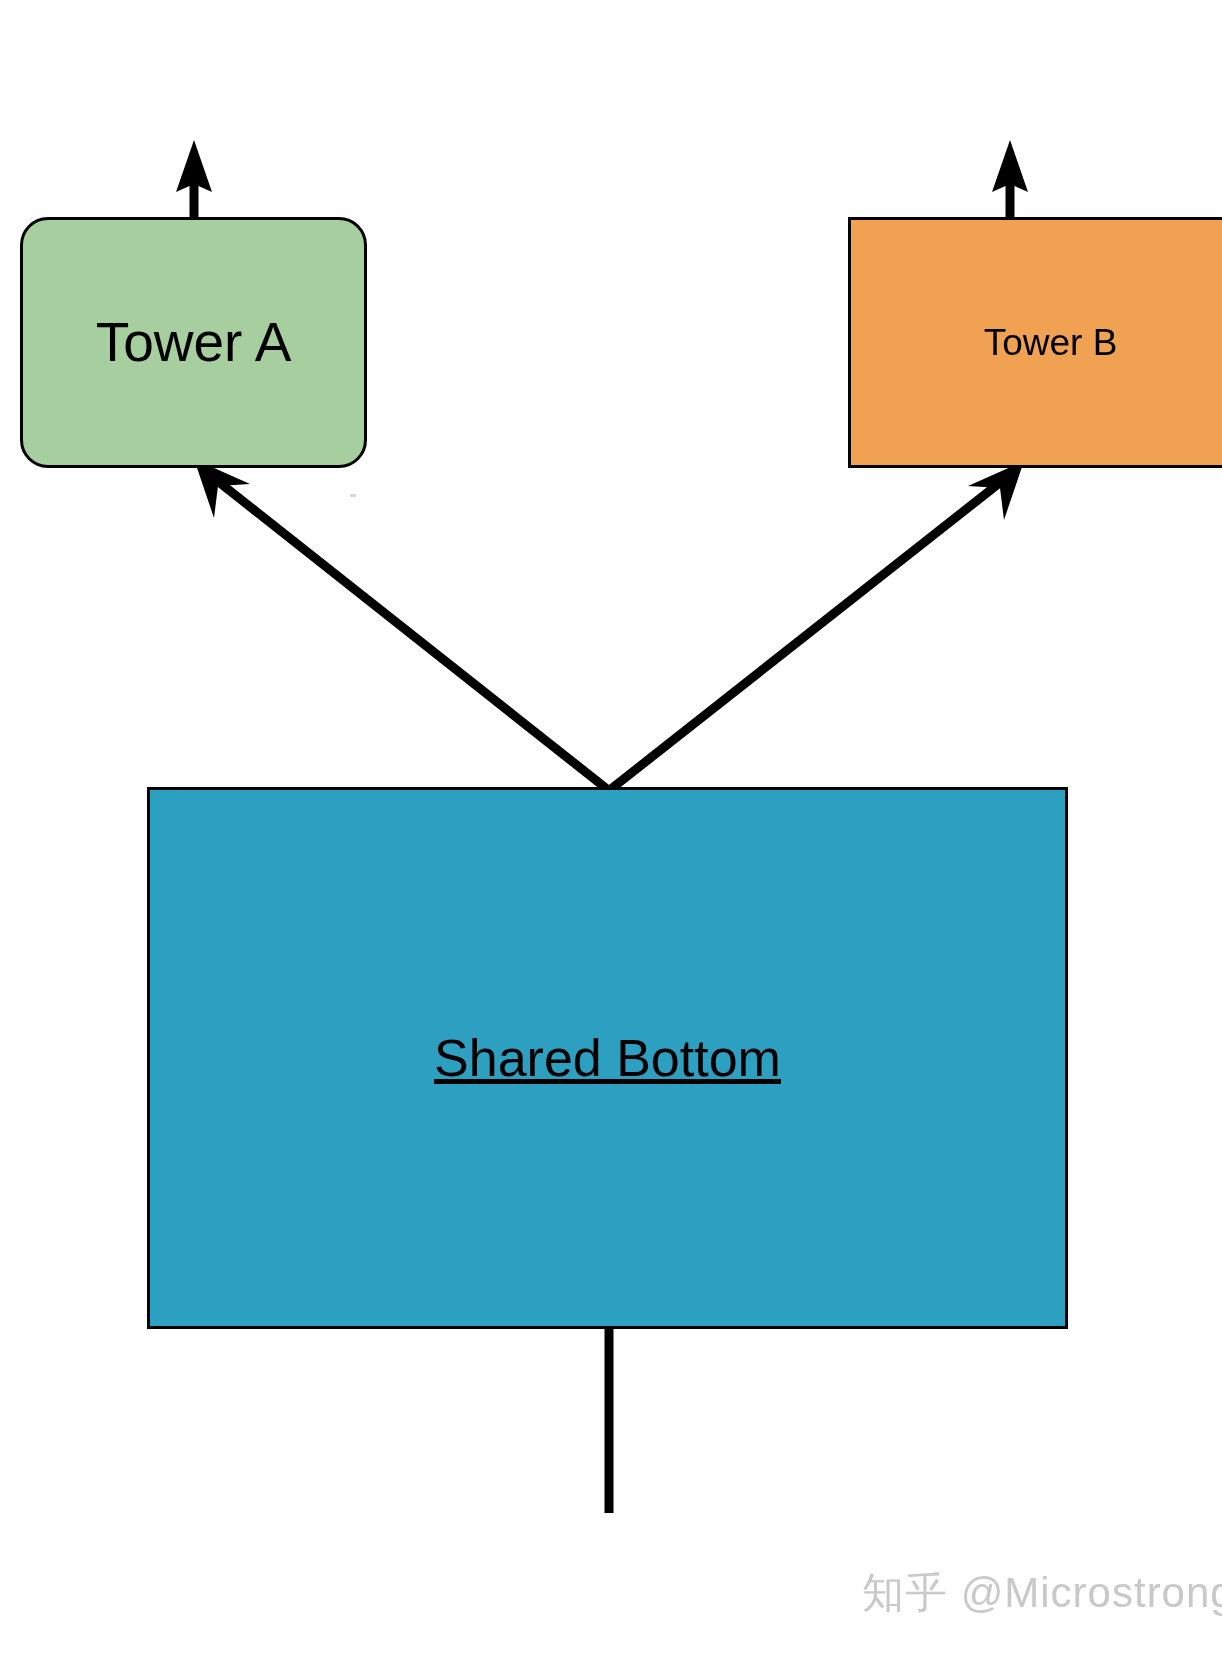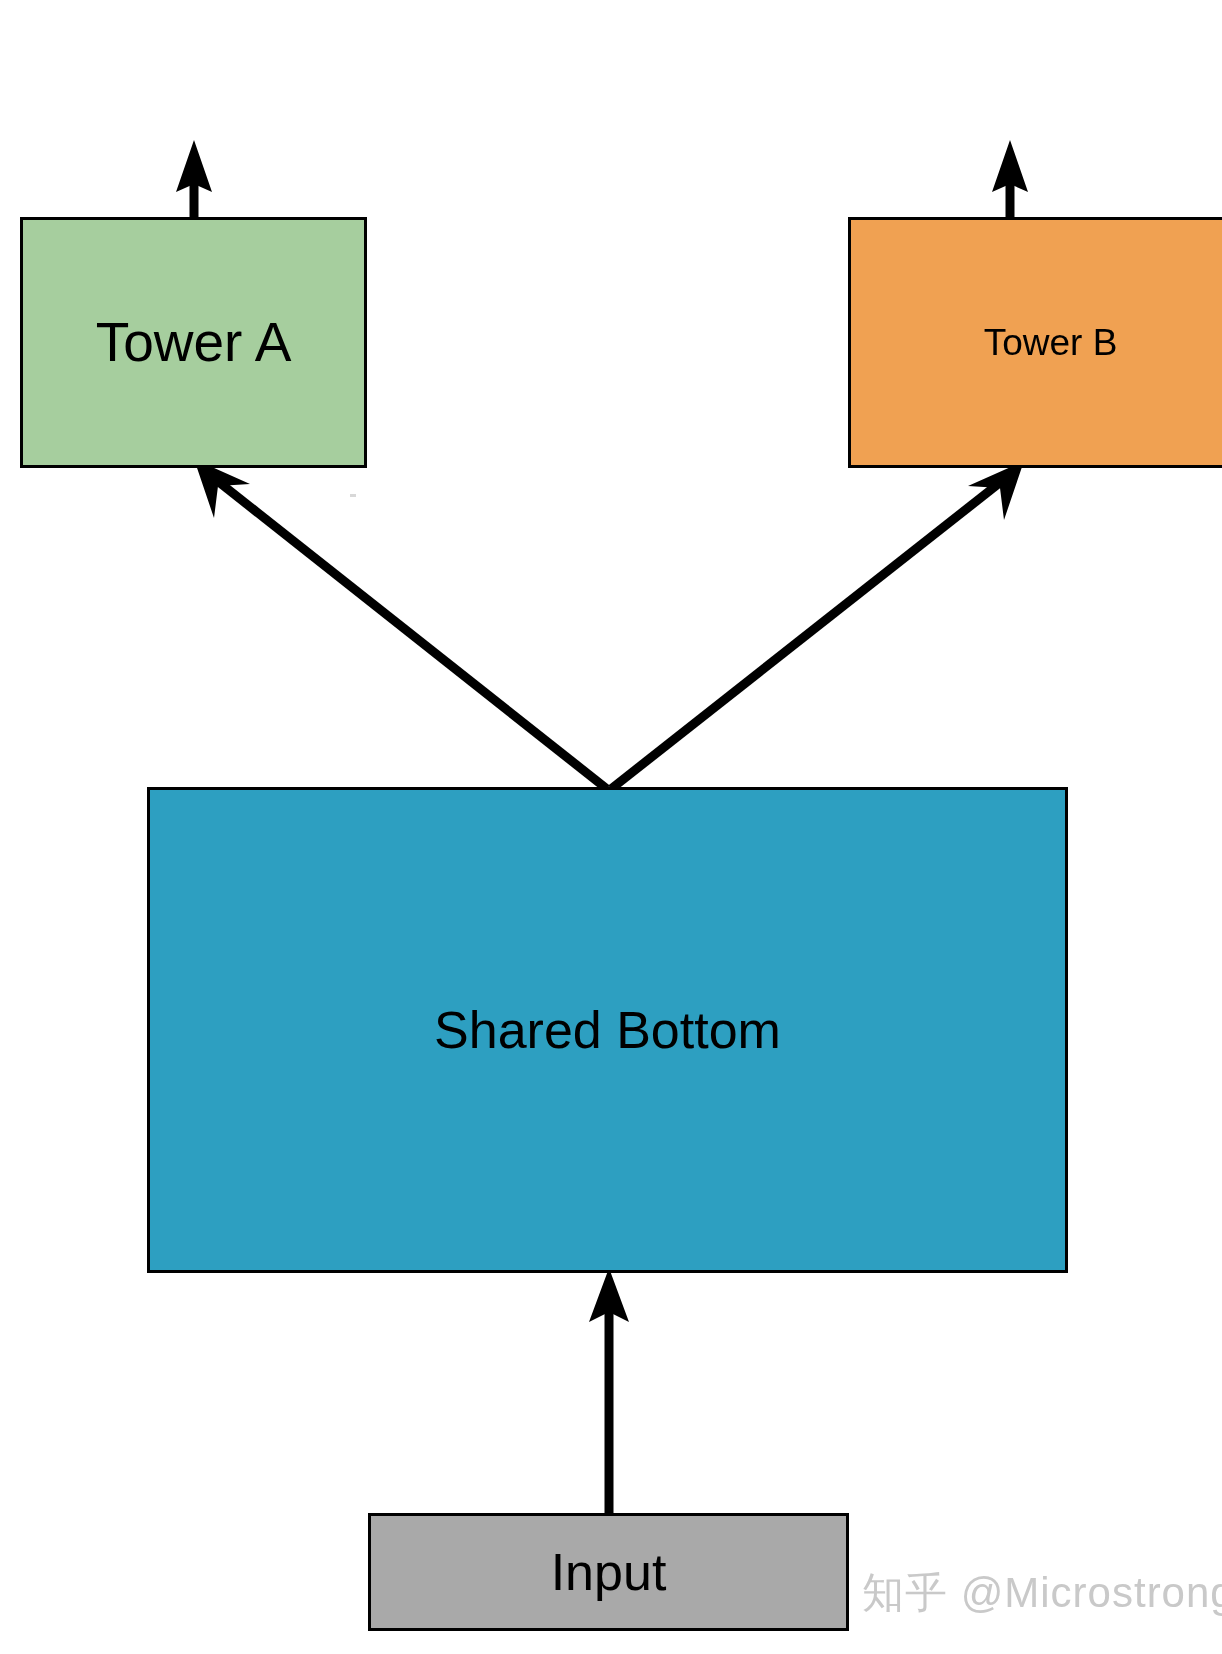--- a/index.html
+++ b/index.html
@@ -49,39 +49,41 @@
     font-size: 58px;
   }
   
   #node-tower-a {
     left: 20px;
     top: 217px;
     width: 347px;
     height: 251px;
     background: #a6ce9e;
     font-size: 55px;
+    border-radius: 28px;
   }
   
   #node-tower-b {
     left: 848px;
     top: 217px;
     width: 405px;
     height: 251px;
     background: #f0a152;
     font-size: 37px;
     text-align: right;
   }
   
   #node-shared-bottom {
     left: 147px;
     top: 787px;
     width: 921px;
-    height: 486px;
+    height: 542px;
     background: #2d9fc1;
     font-size: 52px;
+    text-decoration: underline;
   }
   
   #node-input {
     left: 368px;
     top: 1513px;
     width: 481px;
     height: 118px;
     background: #a9a9a9;
     font-size: 52px;
   }
@@ -150,21 +152,18 @@
   </div>
 
   <div class="node" id="node-tower-b">
     <span>Tower B</span>
   </div>
 
   <div class="node" id="node-shared-bottom">
     <span>Shared Bottom</span>
   </div>
 
-  <div class="node" id="node-input">
-    <span>Input</span>
-  </div>
 
   <div class="speck" style="left:350px; top:494px;"></div>
 
   <div id="watermark">知乎 @Microstrong</div>
 
 </div>
 
 </body></html>

